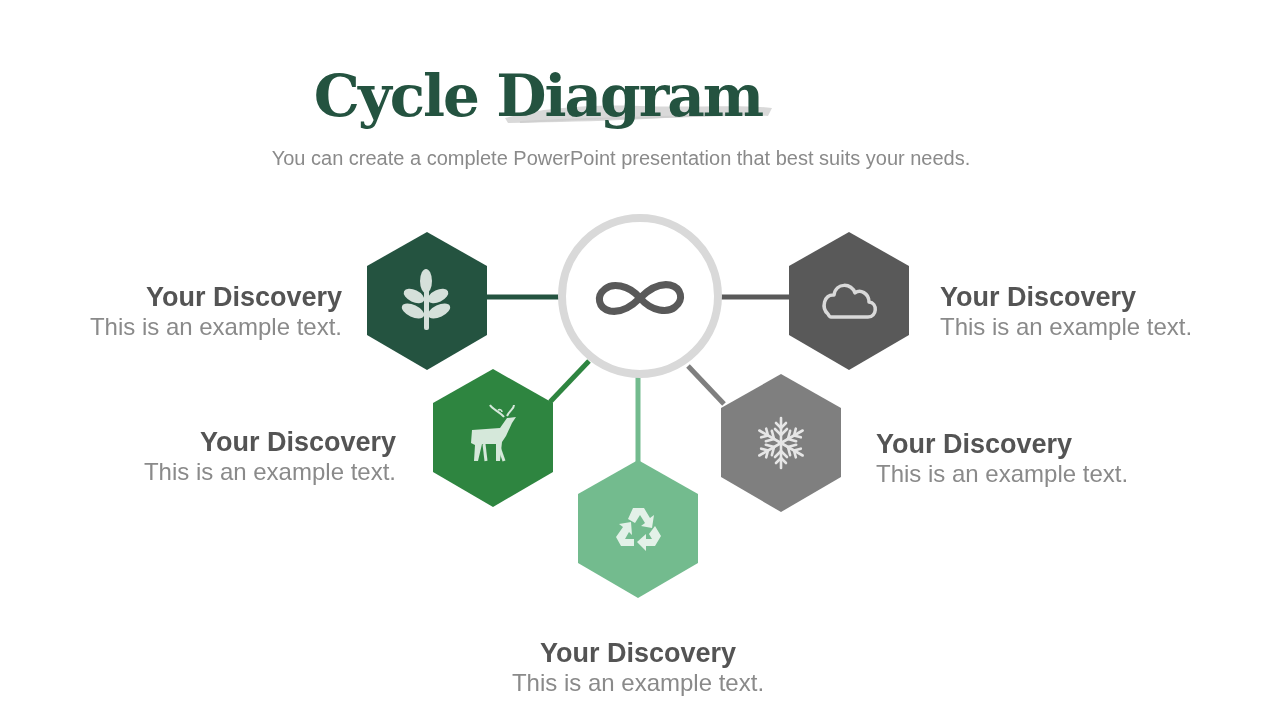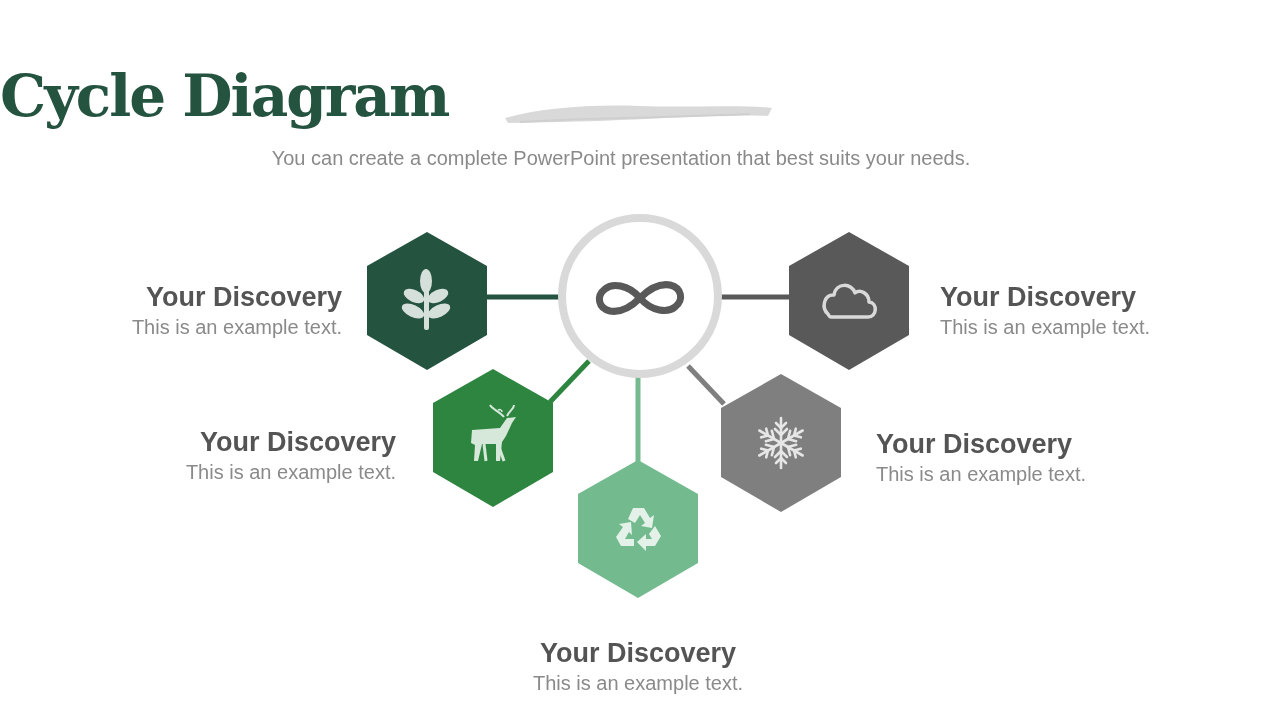--- a/index.html
+++ b/index.html
@@ -1,36 +1,36 @@
 <!DOCTYPE html>
 <html><head>
 <meta charset="utf-8">
 <style>
   html, body { margin: 0; padding: 0; }
   body {
     width: 1280px; height: 720px; overflow: hidden;
     background: #ffffff; position: relative;
     font-family: "Liberation Sans", "DejaVu Sans", sans-serif;
   }
-  .title-wrap { position: absolute; left: 0; top: 56px; width: 1076px; height: 80px; text-align: left; }
+  .title-wrap { position: absolute; left: 0; top: 56px; width: 1076px; height: 80px; text-align: center; }
   .brush { position: absolute; left: 500px; top: 40px; width: 275px; height: 30px; }
   .title {
     position: relative; display: inline-block;
     font-family: "DejaVu Serif", "Liberation Serif", serif;
     font-weight: bold; font-size: 58px; letter-spacing: -2px;
     color: #245340; line-height: 80px; margin: 0;
   }
   .subtitle {
     position: absolute; left: 0; top: 147px; width: 1242px; text-align: center;
     font-size: 20px; color: #8a8a8a; font-weight: normal;
   }
   svg.diagram { position: absolute; left: 0; top: 0; }
   .label { position: absolute; width: 300px; margin-top: 17px; }
   .label .h { font-weight: bold; font-size: 27px; color: #545454; line-height: 34px; white-space: nowrap; }
-  .label .p { font-size: 20px; color: #8a8a8a; line-height: 26px; white-space: nowrap; }
+  .label .p { font-size: 24px; color: #8a8a8a; line-height: 26px; white-space: nowrap; }
   .right-align { text-align: right; }
   .center-align { text-align: center; }
 </style>
 </head>
 <body>
 
 <div class="title-wrap">
   <svg class="brush" viewBox="0 0 275 30">
     <path d="M5 22 C 40 12, 90 8, 140 10 C 190 12, 240 8, 272 12 L 268 20 C 220 18, 170 22, 120 24 C 80 26, 40 26, 8 27 Z" fill="#d9d9d9"></path>
     <path d="M20 26 C 80 22, 160 22, 250 18" stroke="#cfcfcf" stroke-width="2" fill="none"></path>

